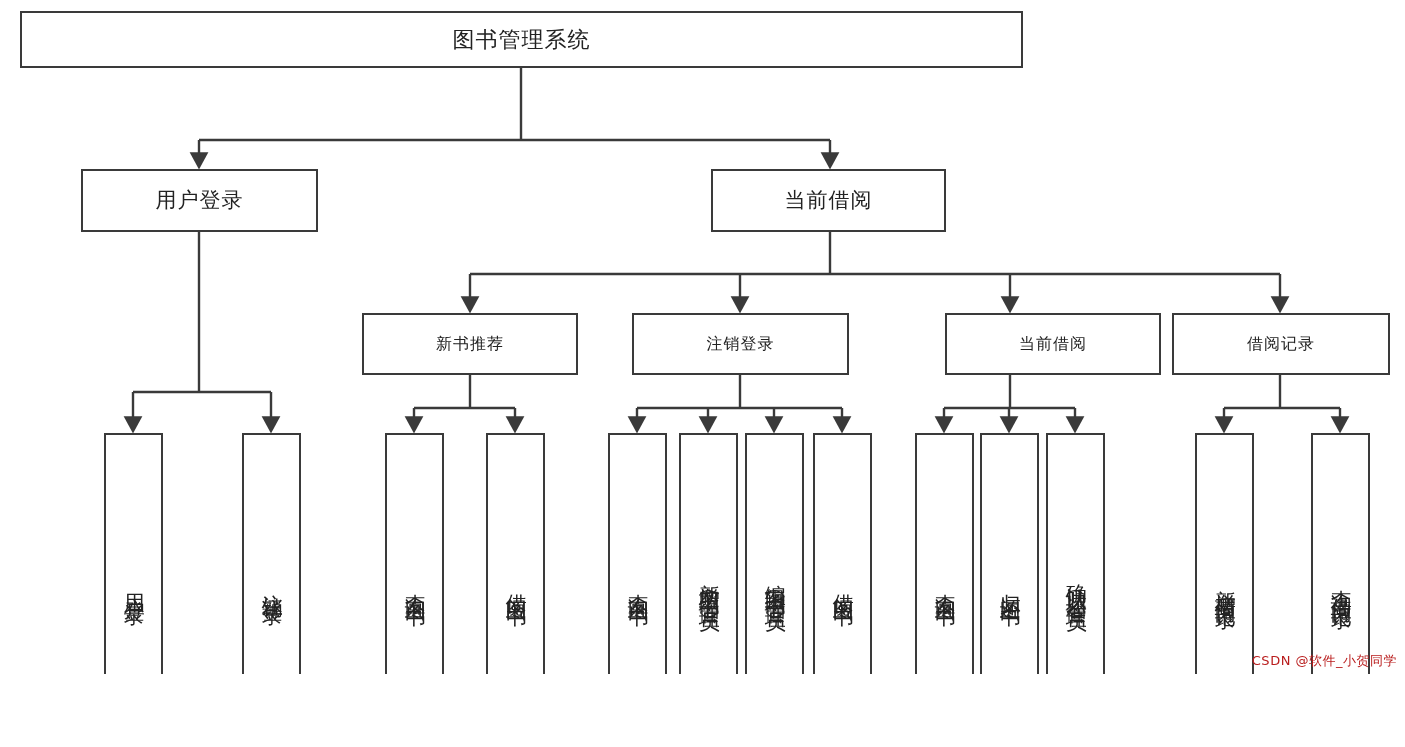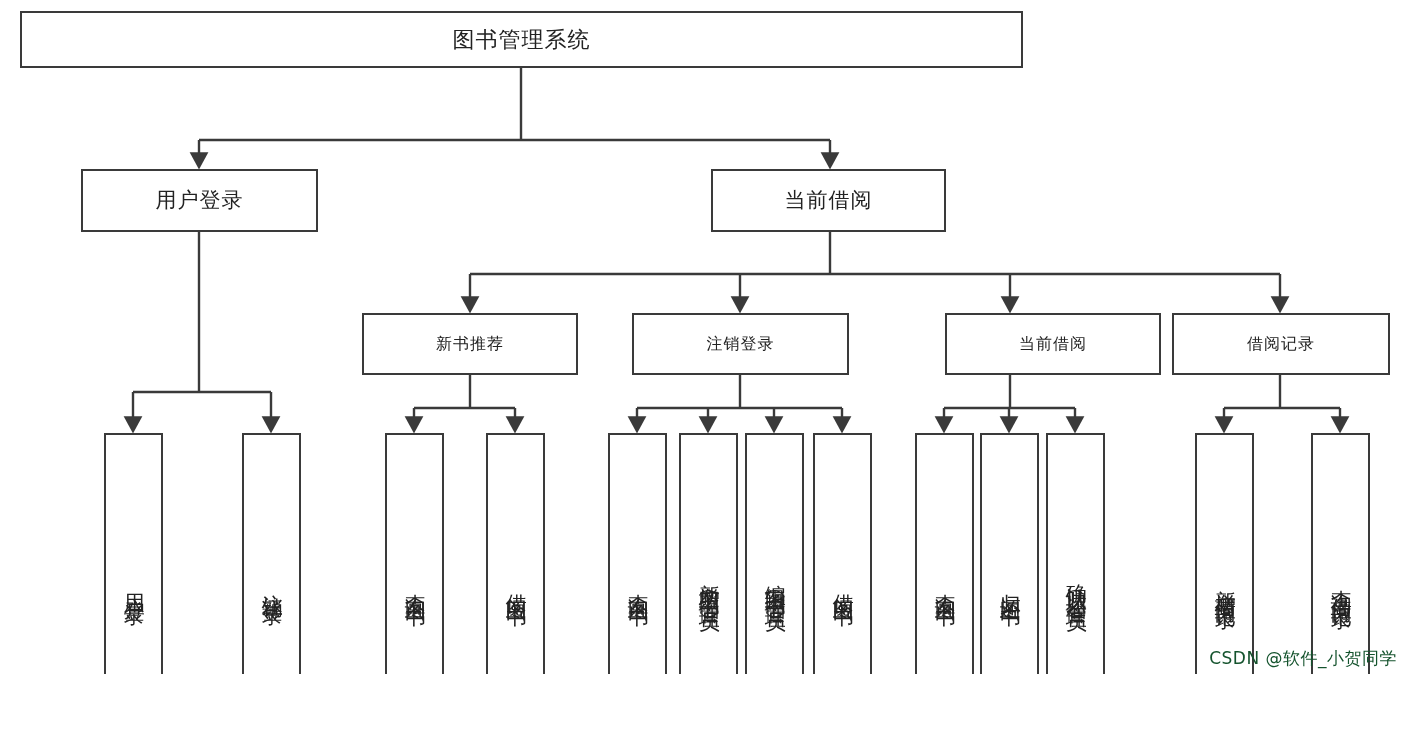--- a/index.html
+++ b/index.html
@@ -60,22 +60,22 @@
     letter-spacing:4px;
     white-space:nowrap;
     max-height:280px;
   }
 
   
   #watermark{
     position:absolute;
     right:8px;
     bottom:4px;
-    font-size:17px;
-    color:#14532d;
+    font-size:13px;
+    color:#b91c1c;
     letter-spacing:0.5px;
     z-index:3;
     white-space:nowrap;
   }
 </style>
 </head>
 <body>
 
 <div id="canvas">
 

